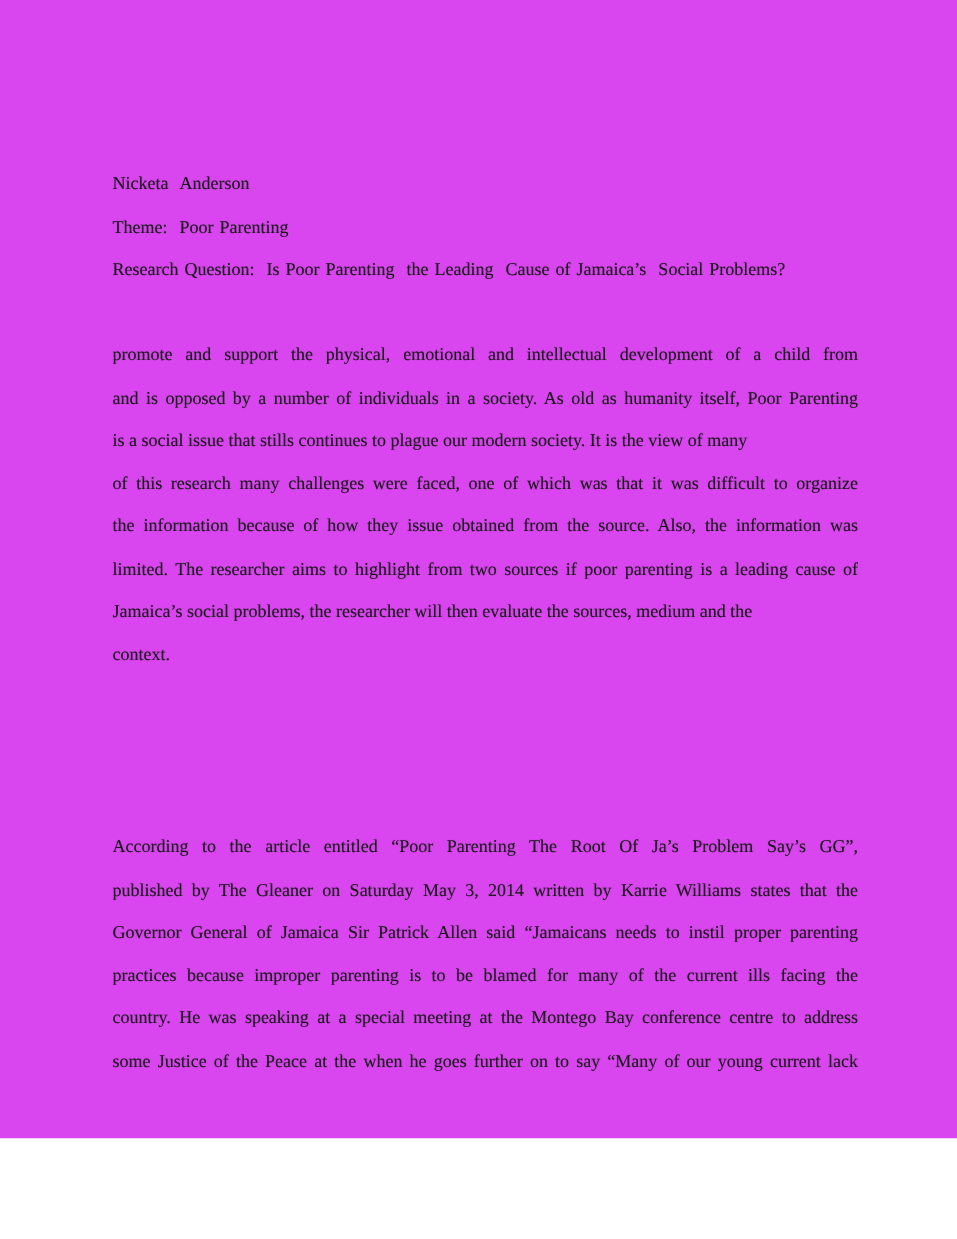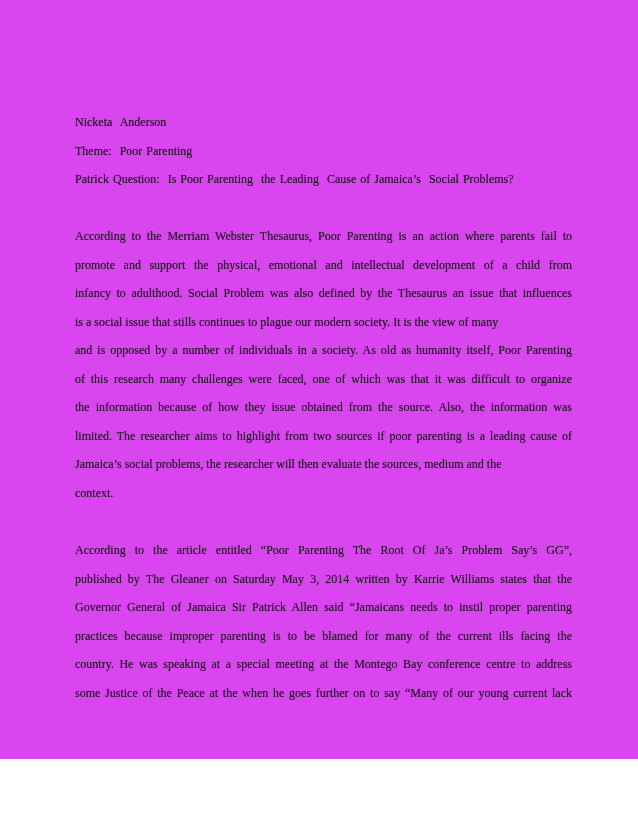--- a/index.html
+++ b/index.html
@@ -30,21 +30,21 @@
     white-space: pre-wrap;
     word-spacing: 1px;
     text-align: left;
   }
   .para {
     position: absolute;
     left: 75px;
     width: 497px;
   }
   .p1 { top: 222px; }
-  .p2 { top: 536px; }
+  .p2 { top: 550px; }
   .line {
     height: 28.5px;
     line-height: 28.5px;
     overflow: hidden;
   }
   .line.j {
     text-align: justify;
     text-align-last: justify;
   }
   .line.s {
@@ -52,29 +52,27 @@
   }
 </style>
 </head>
 <body>
 
 <div class="page">
 
   <div class="header">
     <div class="hline">Nicketa  Anderson</div>
     <div class="hline">Theme:  Poor Parenting</div>
-    <div class="hline">Patrick Question:  Is Poor Parenting  the Leading  Cause of Jamaica’s  Social Problems?</div>
+    <div class="hline">Research Question:  Is Poor Parenting  the Leading  Cause of Jamaica’s  Social Problems?</div>
   </div>
 
   <div class="para p1">
-    <div class="line j">According to the Merriam Webster Thesaurus, Poor Parenting is an action where parents fail to</div>
     <div class="line j">promote and support the physical, emotional and intellectual development of a child from</div>
-    <div class="line j">infancy to adulthood. Social Problem was also defined by the Thesaurus an issue that influences</div>
+    <div class="line j">and is opposed by a number of individuals in a society. As old as humanity itself, Poor Parenting</div>
     <div class="line s">is a social issue that stills continues to plague our modern society. It is the view of many</div>
-    <div class="line j">and is opposed by a number of individuals in a society. As old as humanity itself, Poor Parenting</div>
     <div class="line j">of this research many challenges were faced, one of which was that it was difficult to organize</div>
     <div class="line j">the information because of how they issue obtained from the source. Also, the information was</div>
     <div class="line j">limited. The researcher aims to highlight from two sources if poor parenting is a leading cause of</div>
     <div class="line s">Jamaica’s social problems, the researcher will then evaluate the sources, medium and the</div>
     <div class="line s">context.</div>
   </div>
 
   <div class="para p2">
     <div class="line j">According to the article entitled “Poor Parenting The Root Of Ja’s Problem Say’s GG”,</div>
     <div class="line j">published by The Gleaner on Saturday May 3, 2014 written by Karrie Williams states that the</div>

